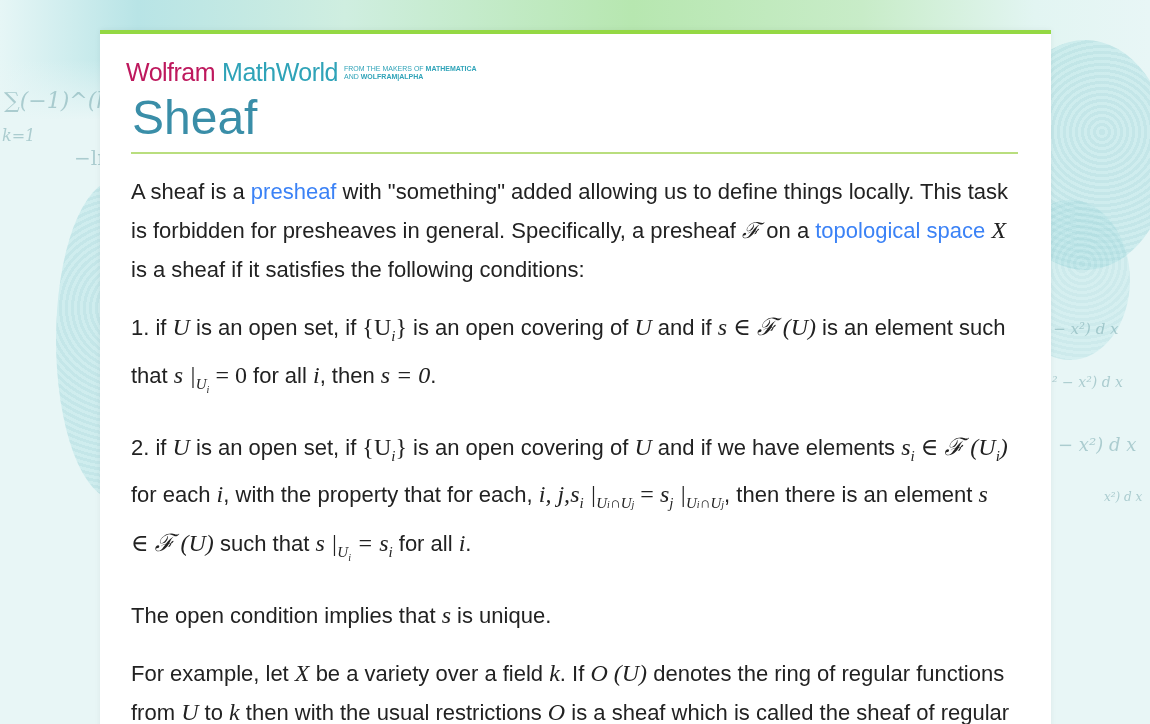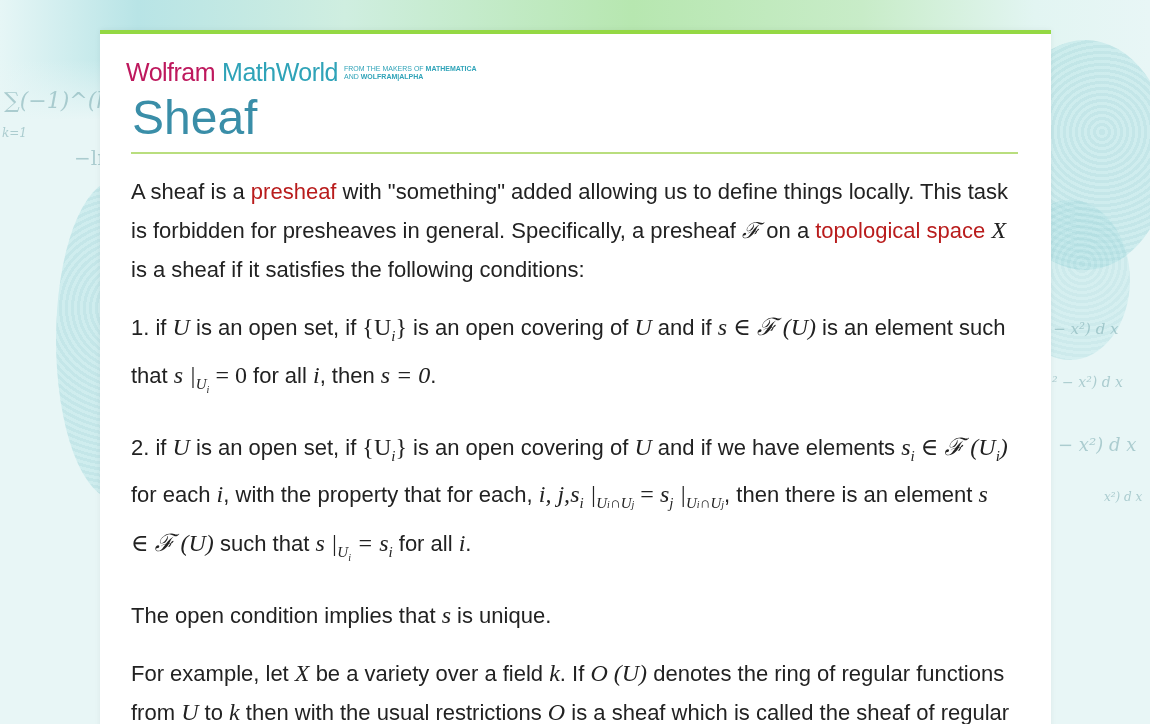--- a/index.html
+++ b/index.html
@@ -42,37 +42,37 @@
     font-size: 48px; font-weight: normal; color: #3a8ea8;
   }
   .divider {
     position: absolute; left: 31px; top: 118px; width: 887px; height: 2px; background: #b9de7e;
   }
   .content {
     position: absolute; left: 31px; top: 138px; width: 880px;
     font-size: 22px; line-height: 39px; color: #222222;
   }
   .content p { margin: 0 0 19px 0; }
-  .content a { color: #b91c1c; text-decoration: none; }
+  .content a { color: #3b82f6; text-decoration: none; }
   .m { font-family: "Liberation Serif", "DejaVu Serif", serif; font-style: italic; font-size: 24px; }
   .mr { font-family: "Liberation Serif", "DejaVu Serif", serif; font-size: 24px; }
   .script { font-family: "DejaVu Serif", serif; font-style: italic; font-size: 22px; }
   sub.ms { font-family: "Liberation Serif", serif; font-style: italic; font-size: 15px; }
 </style>
 </head>
 <body>
 
 <div class="bg-top"></div>
 
 <div class="bg-shape" style="left:56px; top:180px; width:120px; height:320px; opacity:0.8;"></div>
 <div class="bg-shape" style="left:1000px; top:40px; width:170px; height:230px; opacity:0.8;"></div>
 <div class="bg-shape" style="left:1010px; top:200px; width:120px; height:160px; opacity:0.6;"></div>
 
 <div class="bg-formula" style="left:4px; top:88px; font-size:22px;">∑(−1)^(k−1)</div>
-<div class="bg-formula" style="left:2px; top:126px; font-size:12px;">k=1</div>
+<div class="bg-formula" style="left:2px; top:126px; font-size:16px;">k=1</div>
 <div class="bg-formula" style="left:74px; top:146px; font-size:20px; font-style:normal;">−ln</div>
 <div class="bg-formula" style="left:1027px; top:320px; font-size:15px;text-align:right;">(b² − x²)  d x</div>
 <div class="bg-formula" style="left:1052px; top:374px; font-size:14px;">² − x²)  d x</div>
 <div class="bg-formula" style="left:1058px; top:434px; font-size:18px;">− x²)  d x</div>
 <div class="bg-formula" style="left:1104px; top:490px; font-size:12px;">x²)  d x</div>
 
 <div class="card">
 
   <div class="logo">
     <span class="logo-wolfram">Wolfram</span>

